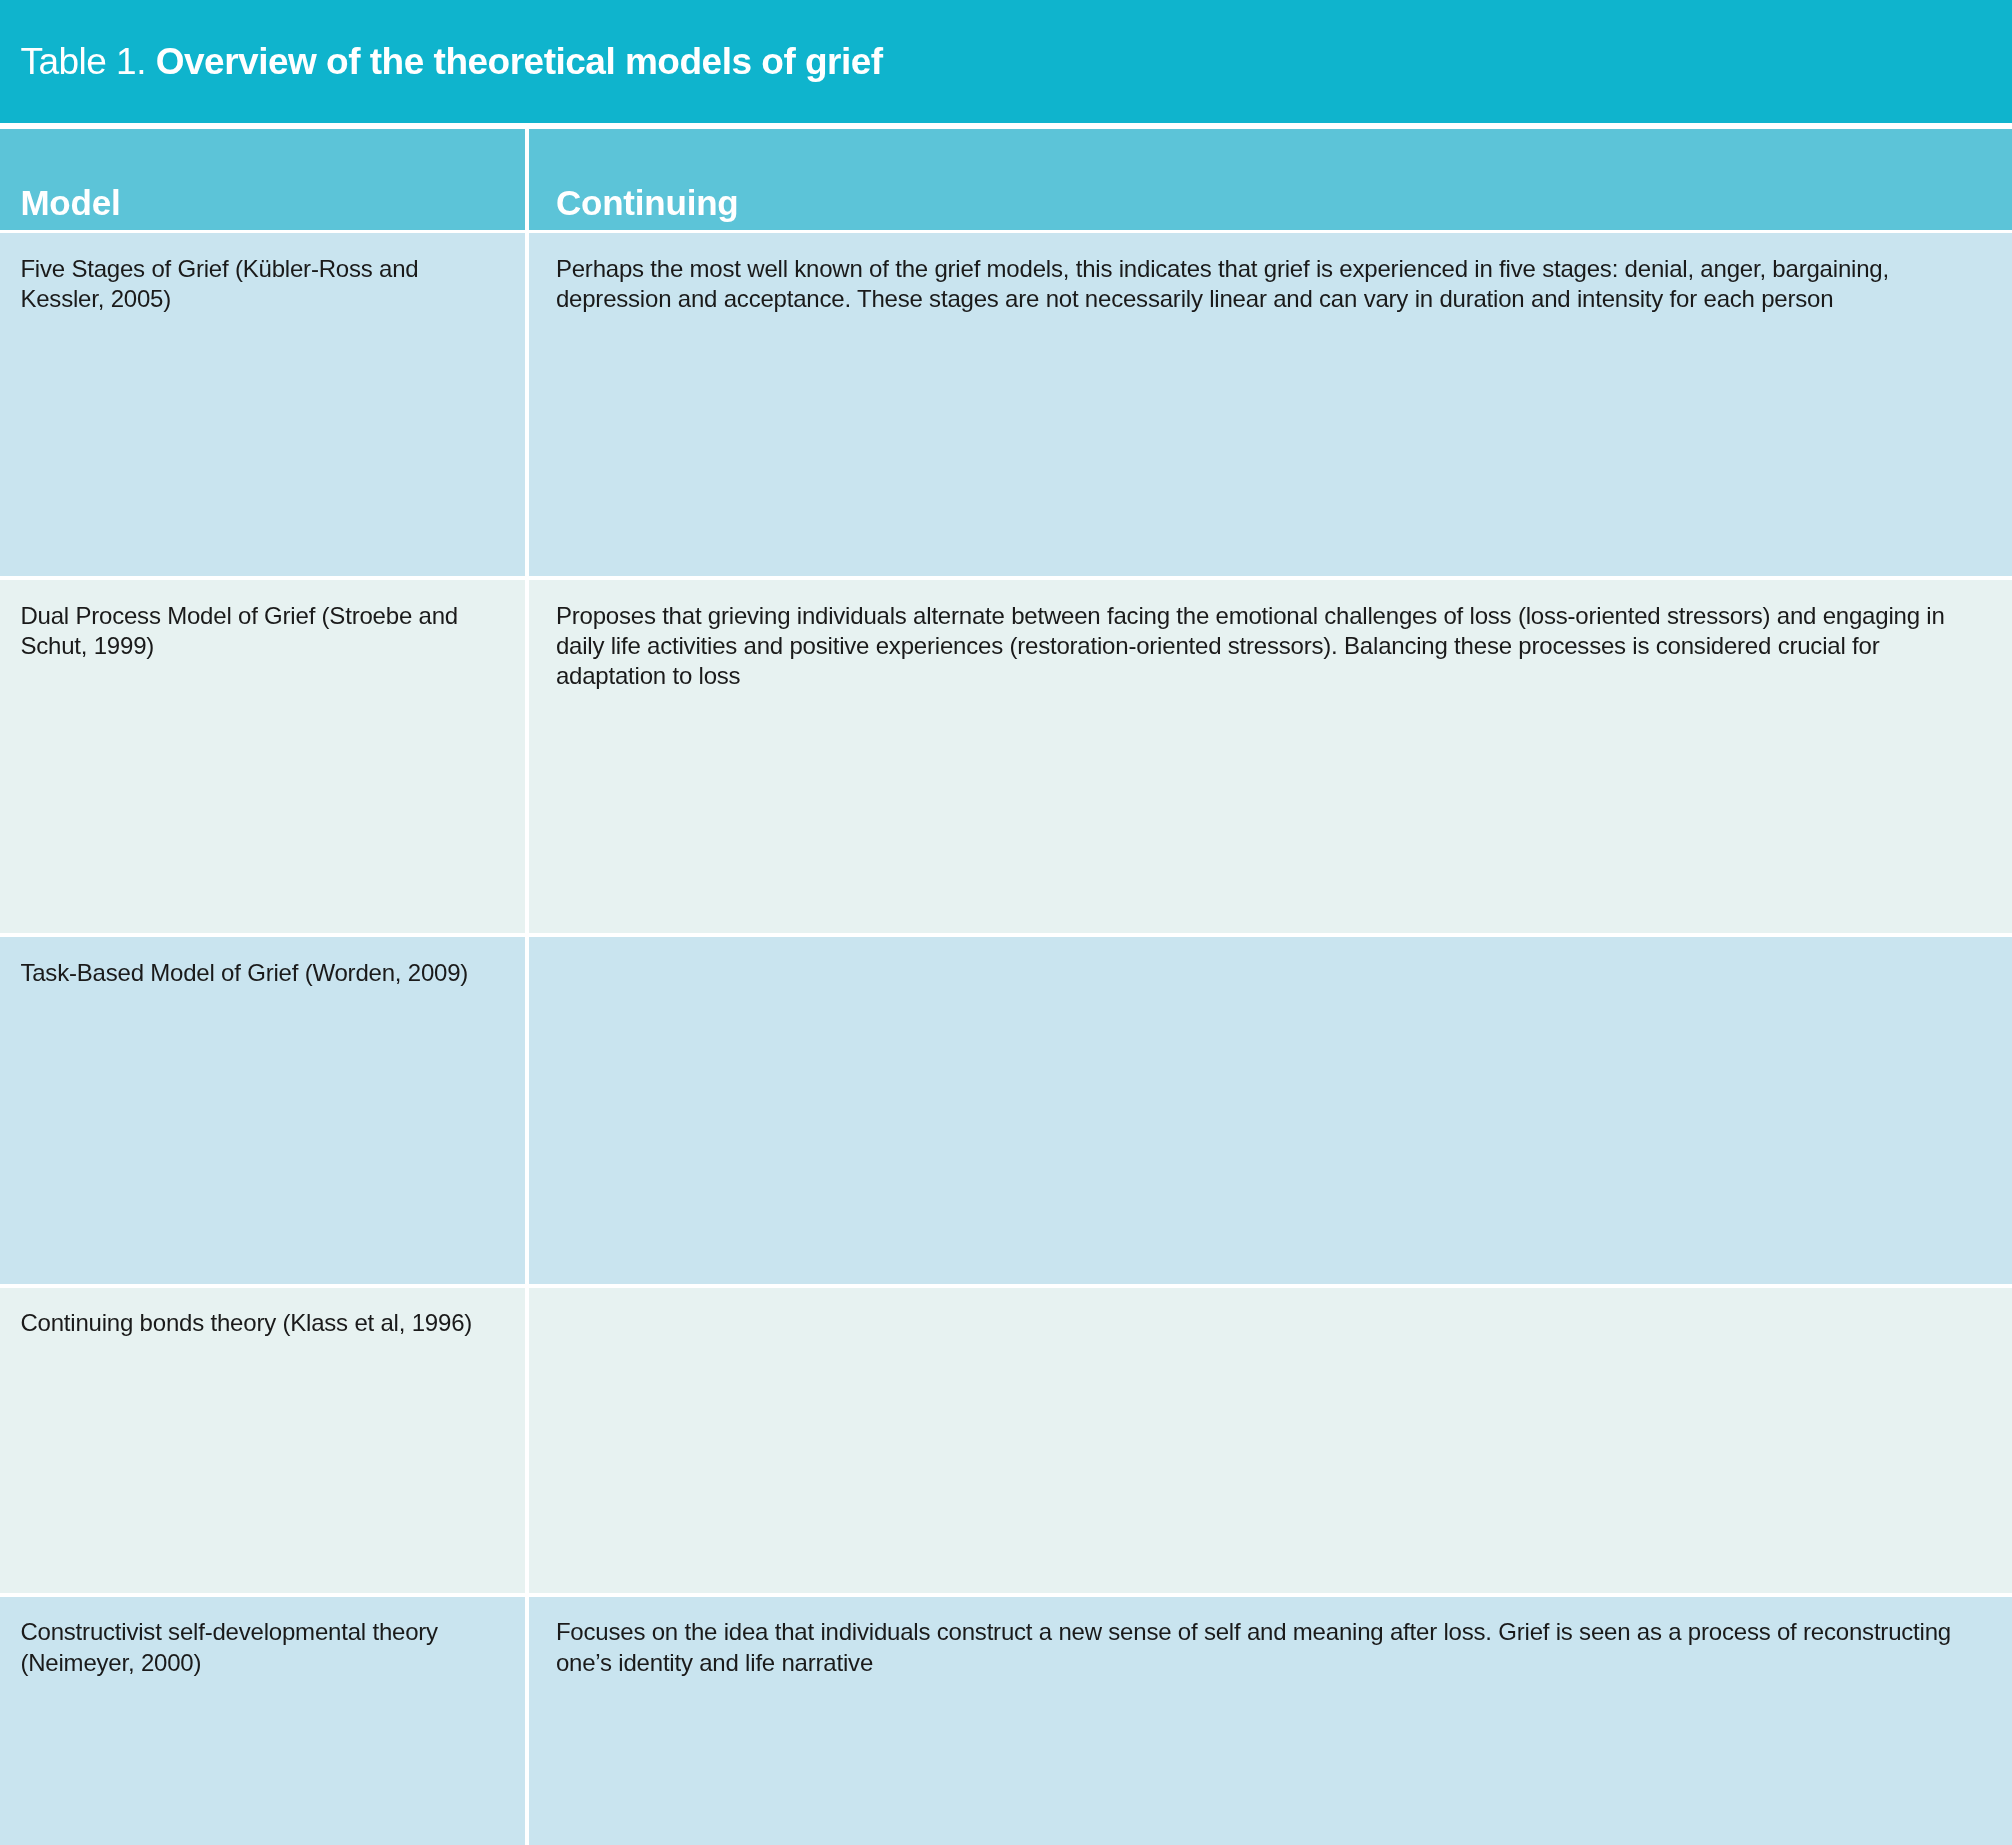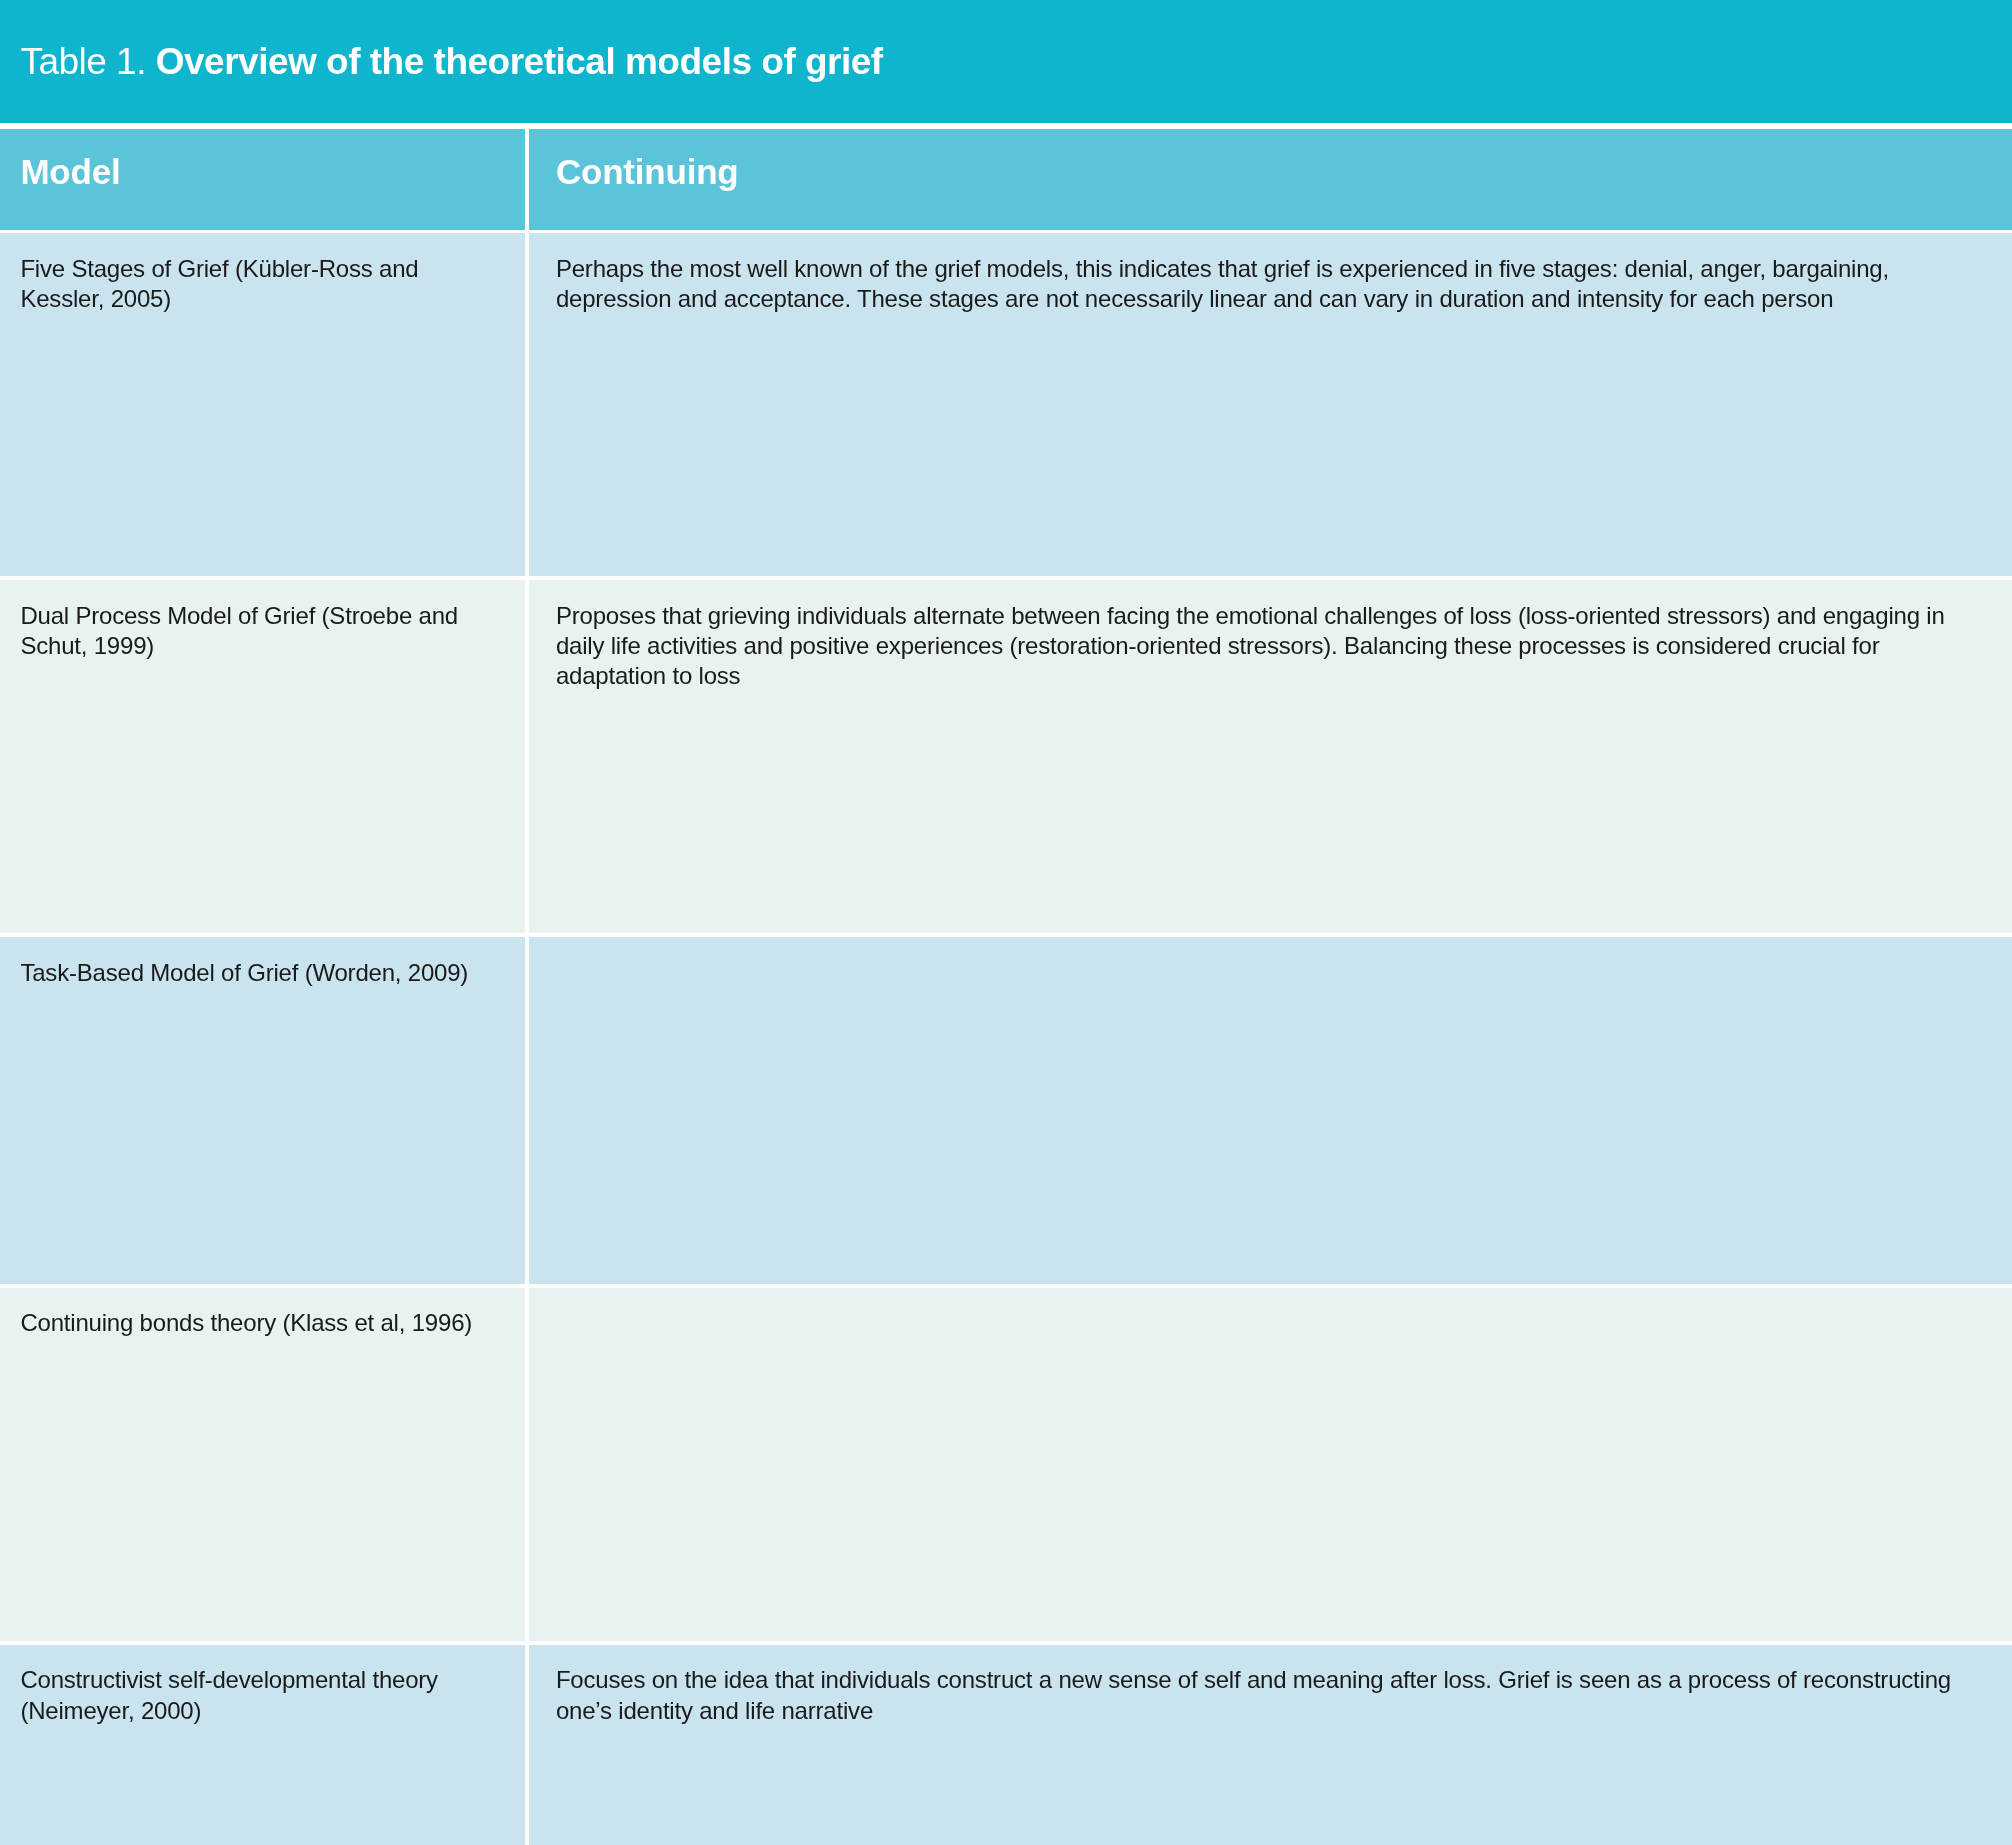--- a/index.html
+++ b/index.html
@@ -94,23 +94,23 @@
   }
 
   
   .row-head {
     background: #5cc4d8;
     height: 101px;
     flex: 0 0 101px;
   }
   .row-head .cell {
     display: flex;
-    align-items: center;
+    align-items: flex-end;
     padding-top: 0;
-    padding-bottom: 16px;
+    padding-bottom: 10px;
   }
   .head-text {
     color: #ffffff;
     font-size: 35px;
     font-weight: 700;
     letter-spacing: -0.2px;
     line-height: 1;
   }
 
   
@@ -138,21 +138,21 @@
     max-width: 487px;
   }
   .cell-desc .body-text {
     max-width: 1447px;
   }
 
   
   .h1 { height: 343px; }
   .h2 { height: 353px; }
   .h3 { height: 347px; }
-  .h4 { height: 353px; }
+  .h4 { height: 305px; }
   .h5 { height: 320px; }
 </style>
 </head>
 <body>
 
 <div class="table-figure">
 
   <div class="title-bar">
     <div class="title-text">
       <span class="title-label">Table 1.</span><span class="title-label">&nbsp;</span><span class="title-main">Overview of the theoretical models of grief</span>

